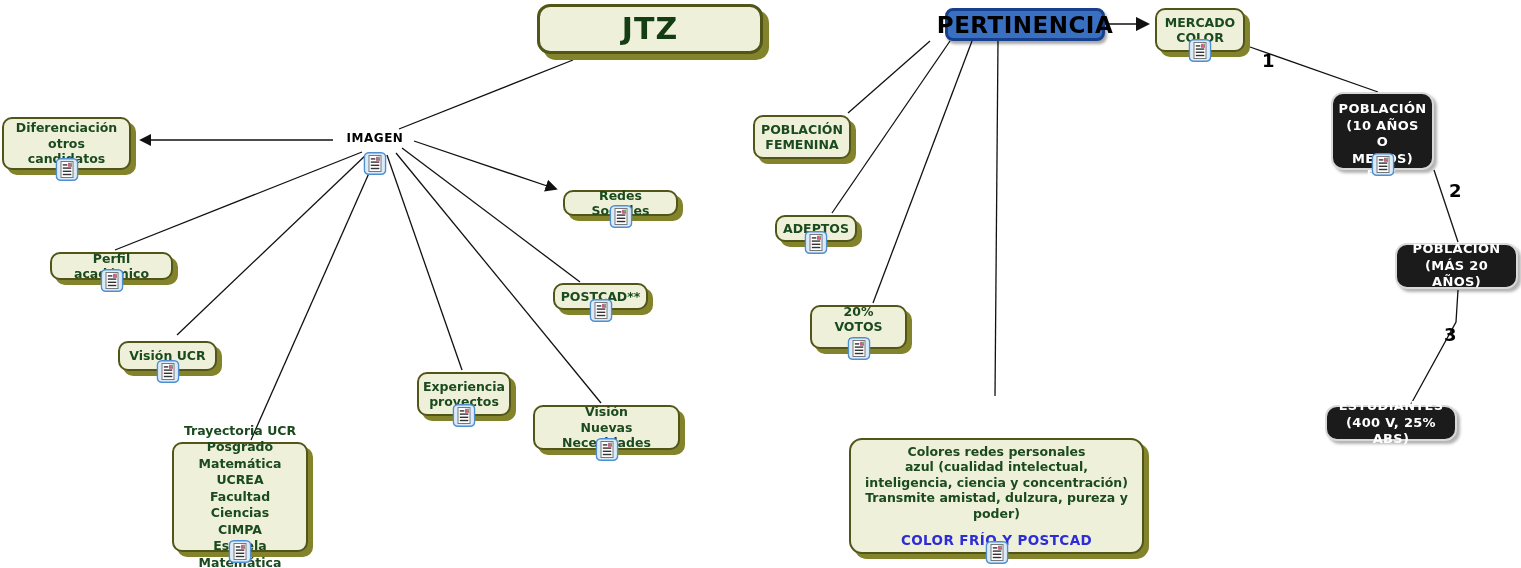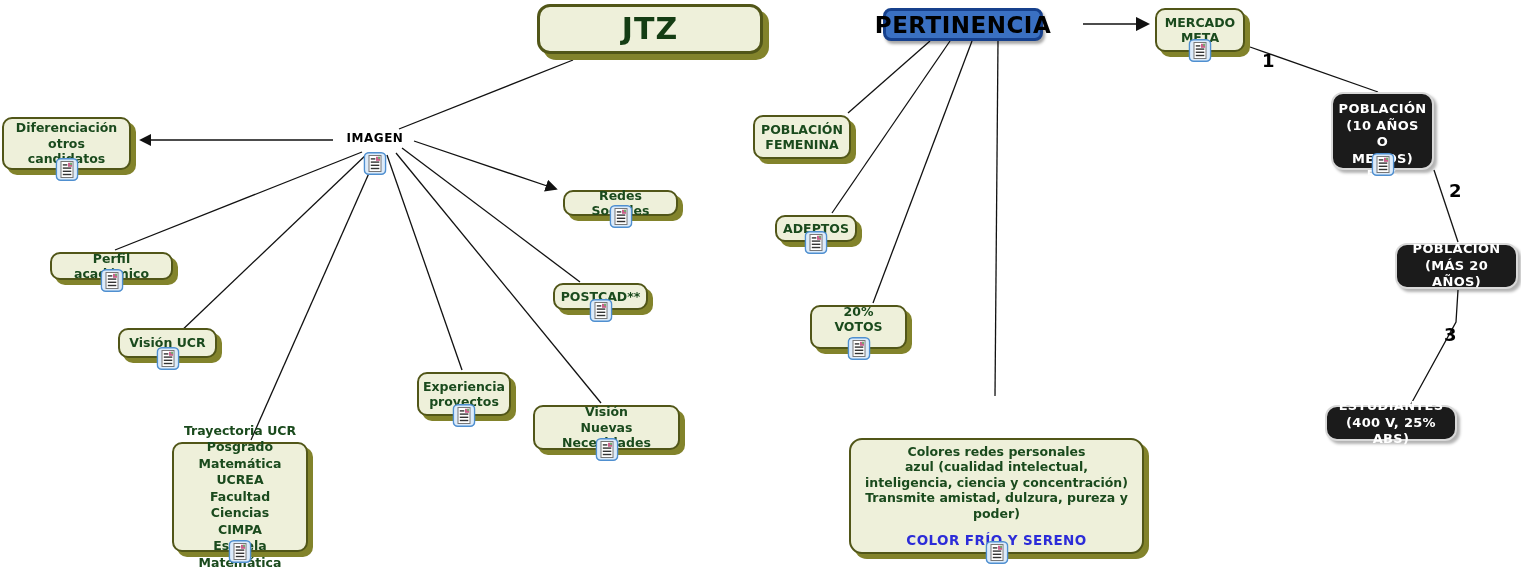--- a/index.html
+++ b/index.html
@@ -85,27 +85,27 @@
     <line x1="1083" y1="24" x2="1148" y2="24" stroke="#111" stroke-width="1.5" marker-end="url(#arrow)"></line>
     <line x1="1250" y1="47" x2="1378" y2="92" stroke="#111" stroke-width="1.3"></line>
     <line x1="1434" y1="170" x2="1458" y2="242" stroke="#111" stroke-width="1.3"></line>
     <polyline points="1458,290 1456,322 1411,404" fill="none" stroke="#111" stroke-width="1.3"></polyline>
   </svg>
 
   <div class="node cream title" style="left:537px;top:4px;width:226px;height:50px;">
     <span>JTZ</span>
   </div>
 
-  <div class="node blue" style="left:883px;top:8px;width:160px;height:33px;border-radius:8px;">
+  <div class="node blue" style="left:945px;top:8px;width:160px;height:33px;border-radius:8px;">
     <span>PERTINENCIA</span>
   </div>
 
   <div class="node cream" style="left:1155px;top:8px;width:90px;height:44px;">
     <span>MERCADO
-META</span>
+COLOR</span>
     <span class="res-icon" style="bottom:-12px;"><svg>
           <use href="#resicon"></use>
         </svg></span>
   </div>
 
   <div class="node cream" style="left:2px;top:117px;width:129px;height:53px;">
     <span>Diferenciación
 otros candidatos</span>
     <span class="res-icon" style="bottom:-13px;"><svg>
           <use href="#resicon"></use>
@@ -121,21 +121,21 @@
       </span>
   </div>
 
   <div class="node cream" style="left:50px;top:252px;width:123px;height:28px;">
     <span>Perfil académico</span>
     <span class="res-icon" style="bottom:-14px;"><svg>
           <use href="#resicon"></use>
         </svg></span>
   </div>
 
-  <div class="node cream" style="left:118px;top:328px;width:99px;height:30px;">
+  <div class="node cream" style="left:118px;top:341px;width:99px;height:30px;">
     <span>Visión UCR</span>
     <span class="res-icon" style="bottom:-14px;"><svg>
           <use href="#resicon"></use>
         </svg></span>
   </div>
 
   <div class="node cream" style="left:172px;top:442px;width:136px;height:110px;line-height:16.5px;">
     <span>Trayectoria UCR
 Posgrado Matemática
 UCREA
@@ -196,21 +196,21 @@
           <use href="#resicon"></use>
         </svg></span>
   </div>
 
   <div class="node cream" style="left:849px;top:398px;width:295px;height:116px;border-radius:13px;margin-top:40px;">
     <span class="colores-inner">
       <span class="bigtext">Colores redes personales
 azul (cualidad intelectual,
 inteligencia, ciencia y concentración)
 Transmite amistad, dulzura, pureza y poder)</span>
-      <span class="subtext">COLOR FRÍO Y SERENO</span>
+      <span class="subtext">COLOR FRÍO Y POSTCAD</span>
     </span>
     <span class="res-icon" style="bottom:-12px;"><svg>
           <use href="#resicon"></use>
         </svg></span>
   </div>
 
   <div class="node black" style="left:1331px;top:92px;width:103px;height:78px;align-items:flex-start;padding-top:7px;">
     <span>POBLACIÓN
 (10 AÑOS O
 MENOS)

